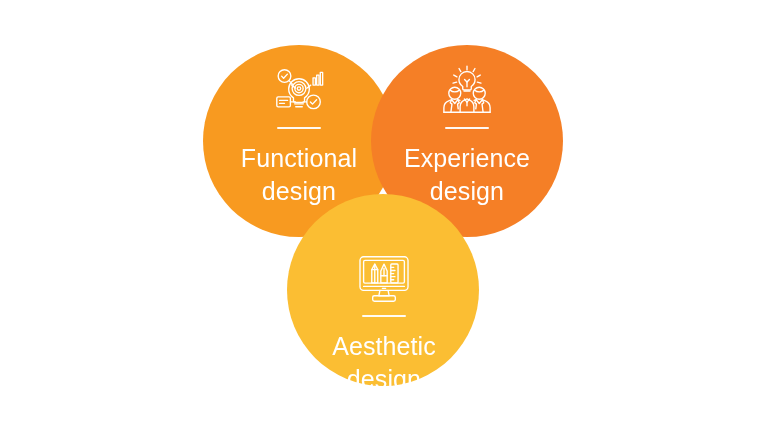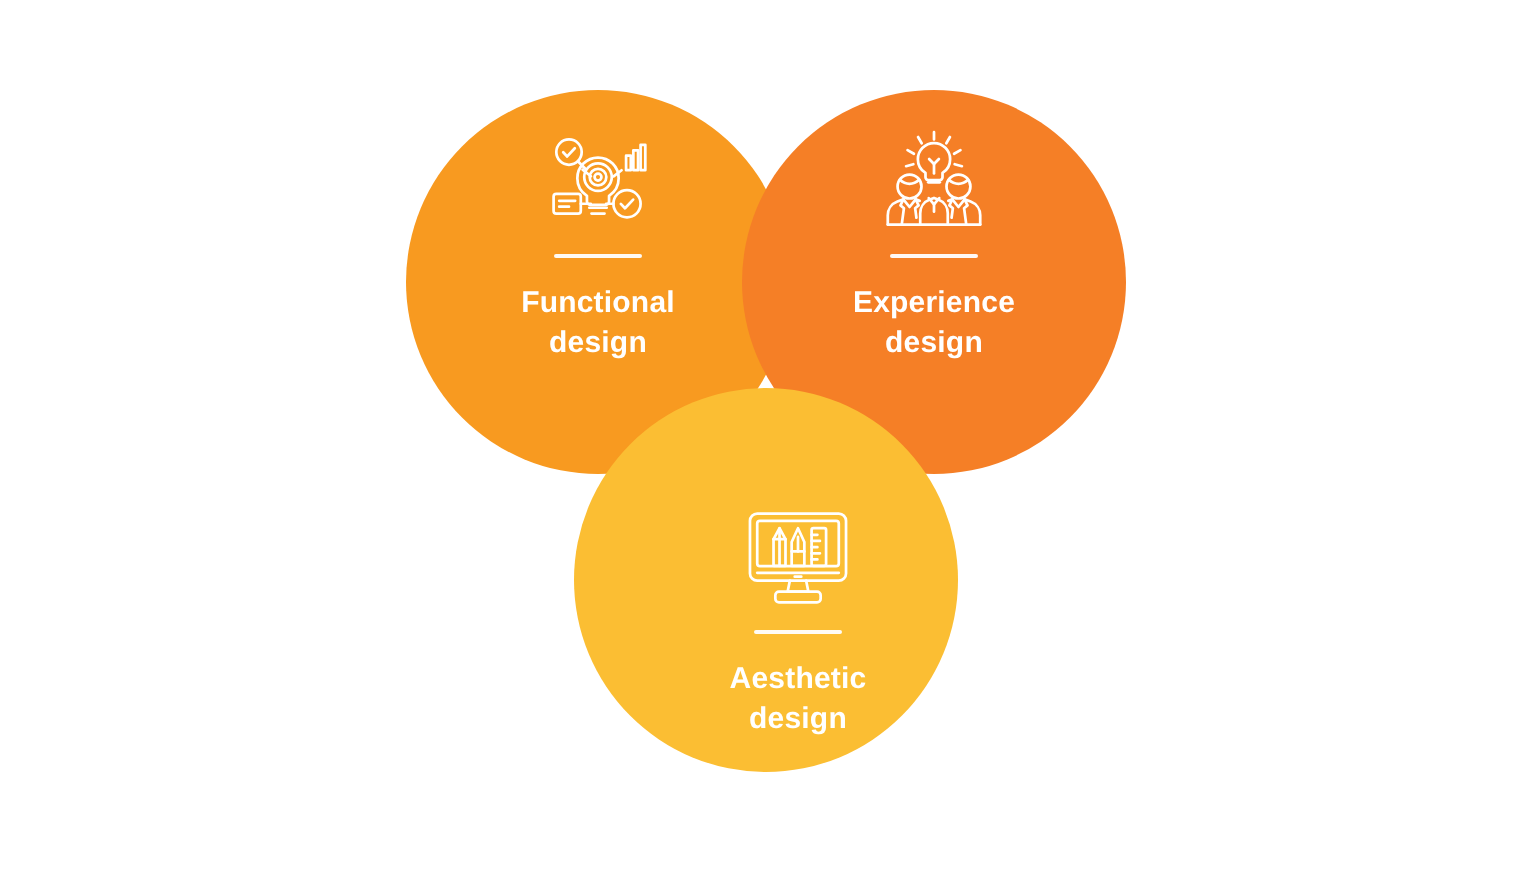--- a/index.html
+++ b/index.html
@@ -58,25 +58,25 @@
     height: 2px;
     background: #ffffff;
     opacity: 0.95;
     margin-top: 7px;
     border-radius: 1px;
   }
 
   .circle-label {
     margin-top: 13px;
     color: #ffffff;
-    font-size: 15px;
+    font-size: 25px;
     line-height: 1.33;
     text-align: center;
     letter-spacing: 0.1px;
-    font-weight: 700;
+    font-weight: 400;
     white-space: pre-line;
   }
 </style>
 </head>
 <body>
 
 <div id="diagram-stage">
 
   <div class="venn-circle" id="circle-functional" style="left:203px; top:45px; width:192px; height:192px; background:#F89A20;">
   </div>
@@ -145,21 +145,21 @@
         <path d="M29.1 40.9l2.9 3.4 2.9-3.4"></path>
         <path d="M32 44.3v4.1"></path>
         <path d="M6.5 55.5h51"></path>
       </svg>
     </span>
     <span class="icon-divider"></span>
     <span class="circle-label">Experience
 design</span>
   </div>
 
-  <div class="circle-content" style="left:303px; width:192px; top:250px;">
+  <div class="circle-content" style="left:288px; width:192px; top:250px;">
     <span class="icon-wrap">
       <svg viewBox="0 0 64 64" fill="none" stroke="#ffffff" stroke-width="1.5" stroke-linecap="round" stroke-linejoin="round">
 
         <rect x="5.5" y="7.5" width="53" height="37" rx="4"></rect>
         <rect x="9.5" y="11.5" width="45" height="25" rx="1.5"></rect>
         <path d="M9.5 40.2h45"></path>
 
         <path d="M27.5 44.5l-1.2 6h11.4l-1.2-6"></path>
         <path d="M21.5 50.5h21c1.1 0 2 .9 2 2v2c0 1.1-.9 2-2 2h-21c-1.1 0-2-.9-2-2v-2c0-1.1.9-2 2-2z"></path>
         <path d="M30.2 42.3h3.6"></path>

